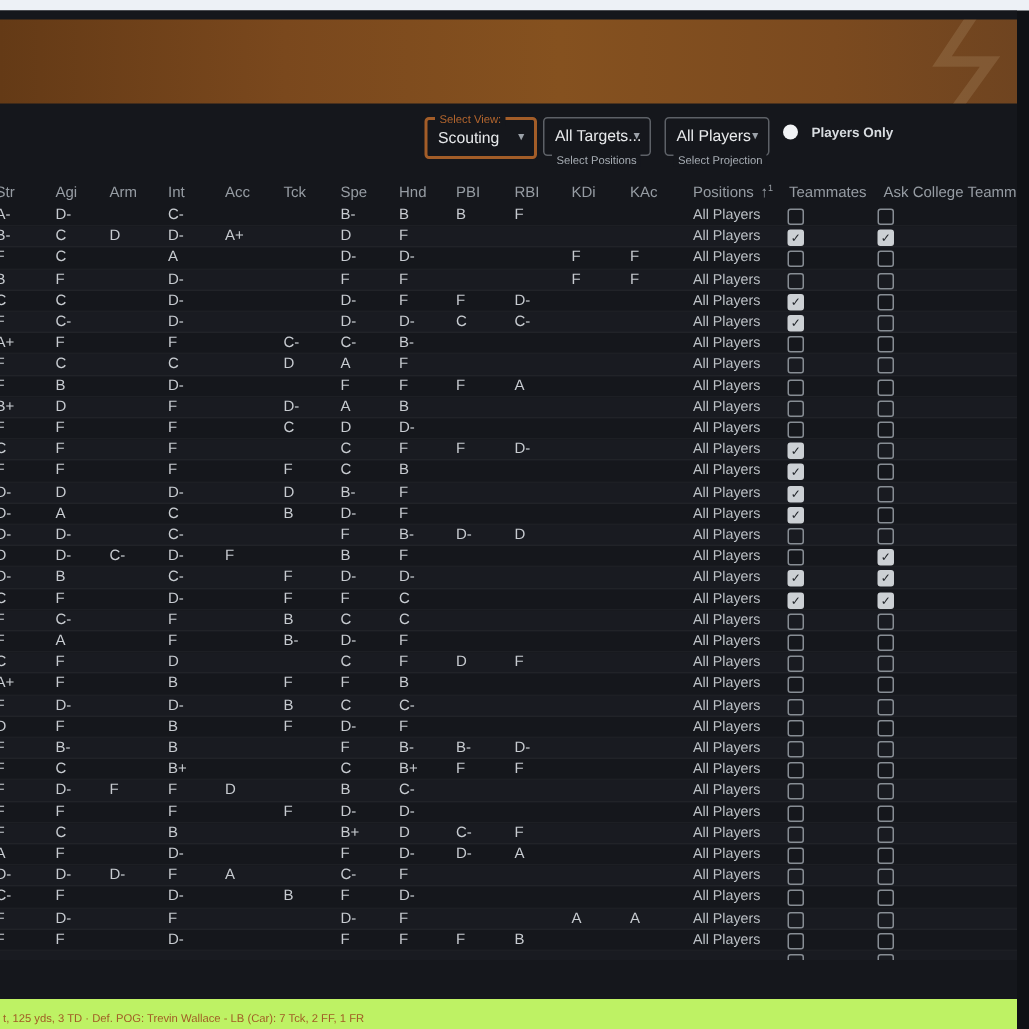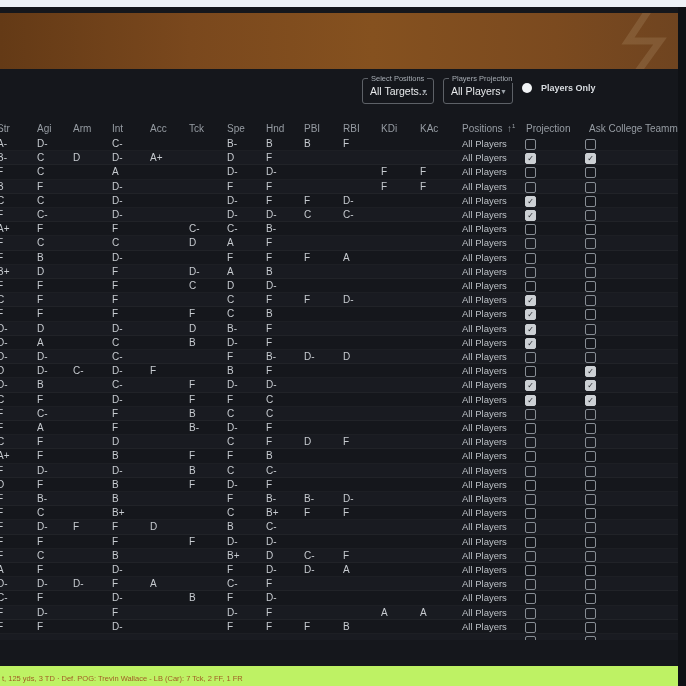--- a/index.html
+++ b/index.html
@@ -13,21 +13,21 @@
   .banner svg{position:absolute;right:0;top:0;}
 
   .toolbar{position:absolute;left:0;top:62px;width:678px;height:48px;}
   .dd{position:absolute;top:9px;height:24px;border-radius:3px;}
   .dd-view{left:283px;width:71px;border:2px solid #a35d28;}
   .dd-plain{border:1px solid #5d6167;}
   .dd-pos{left:362px;width:70px;}
   .dd-proj{left:443px;width:68px;}
   .legend{position:absolute;top:-5px;left:5px;font-size:7.5px;background:#15171c;padding:0 3px;white-space:nowrap;}
   .legend-orange{color:#b4662e;}
-  .legend-gray{color:#a7adb4;}
+  .legend-gray{color:#a7adb4;margin-top:28px;}
   .dd-value{position:absolute;left:7px;top:50%;transform:translateY(-50%);font-size:10.5px;color:#e8eaec;white-space:nowrap;}
   .caret{position:absolute;right:5px;top:50%;transform:translateY(-50%);font-size:7px;color:#9ba1a8;}
   .toggle{position:absolute;left:522px;top:14px;display:flex;align-items:center;gap:9px;cursor:pointer;}
   .toggle .dot{width:10px;height:10px;border-radius:50%;background:#f2f4f6;}
   .toggle .tlabel{font-size:9px;color:#d8dce0;font-weight:bold;}
 
   .tablewrap{position:absolute;left:0;top:113px;width:678px;height:520px;overflow:hidden;}
   .thead{position:absolute;left:0;top:0;width:678px;height:17px;}
   .thead span{position:absolute;top:3px;font-size:10px;color:#969ca3;white-space:nowrap;}
   .tbody{position:absolute;left:0;top:17px;width:678px;height:520px;}
@@ -53,27 +53,32 @@
 
   <div class="app">
 
     <div class="banner">
       <svg width="678" height="56" viewBox="0 0 678 56">
         <polyline points="652,-8 628,28 660,28 634,64" fill="none" stroke="rgba(235,210,180,0.14)" stroke-width="7"></polyline>
       </svg>
     </div>
 
     <div class="toolbar">
+      <div class="dd dd-view">
+        <span class="legend legend-orange">Select View:</span>
+        <span class="dd-value">Scouting</span>
+        <span class="caret">▼</span>
+      </div>
       <div class="dd dd-plain dd-pos">
         <span class="legend legend-gray">Select Positions</span>
         <span class="dd-value">All Targets...</span>
         <span class="caret">▼</span>
       </div>
       <div class="dd dd-plain dd-proj">
-        <span class="legend legend-gray">Players Projection</span>
+        <span class="legend legend-gray">Select Projection</span>
         <span class="dd-value">All Players</span>
         <span class="caret">▼</span>
       </div>
       <div class="toggle">
         <span class="dot"></span>
         <span class="tlabel">Players Only</span>
       </div>
     </div>
 
     <div class="tablewrap">
@@ -85,21 +90,21 @@
           <span style="left: 150px;">Acc</span>
           <span style="left: 189px;">Tck</span>
           <span style="left: 227px;">Spe</span>
           <span style="left: 266px;">Hnd</span>
           <span style="left: 304px;">PBI</span>
           <span style="left: 343px;">RBI</span>
           <span style="left: 381px;">KDi</span>
           <span style="left: 420px;">KAc</span>
           <span style="left: 462px;">Positions</span>
           <span class="sortind" style="left: 507px;">↑<sup>1</sup></span>
-          <span style="left: 526px;">Projection</span>
+          <span style="left: 526px;">Teammates</span>
           <span style="left: 589px;">Ask College Teammates</span>
         </div>
       <div class="tbody" id="tbody">
           <div class="trow" style="top: 0px;">
             <span class="gcell" style="left: -3px;">A-</span>
             <span class="gcell" style="left: 37px;">D-</span>
             <span class="gcell" style="left: 112px;">C-</span>
             <span class="gcell" style="left: 227px;">B-</span>
             <span class="gcell" style="left: 266px;">B</span>
             <span class="gcell" style="left: 304px;">B</span>

